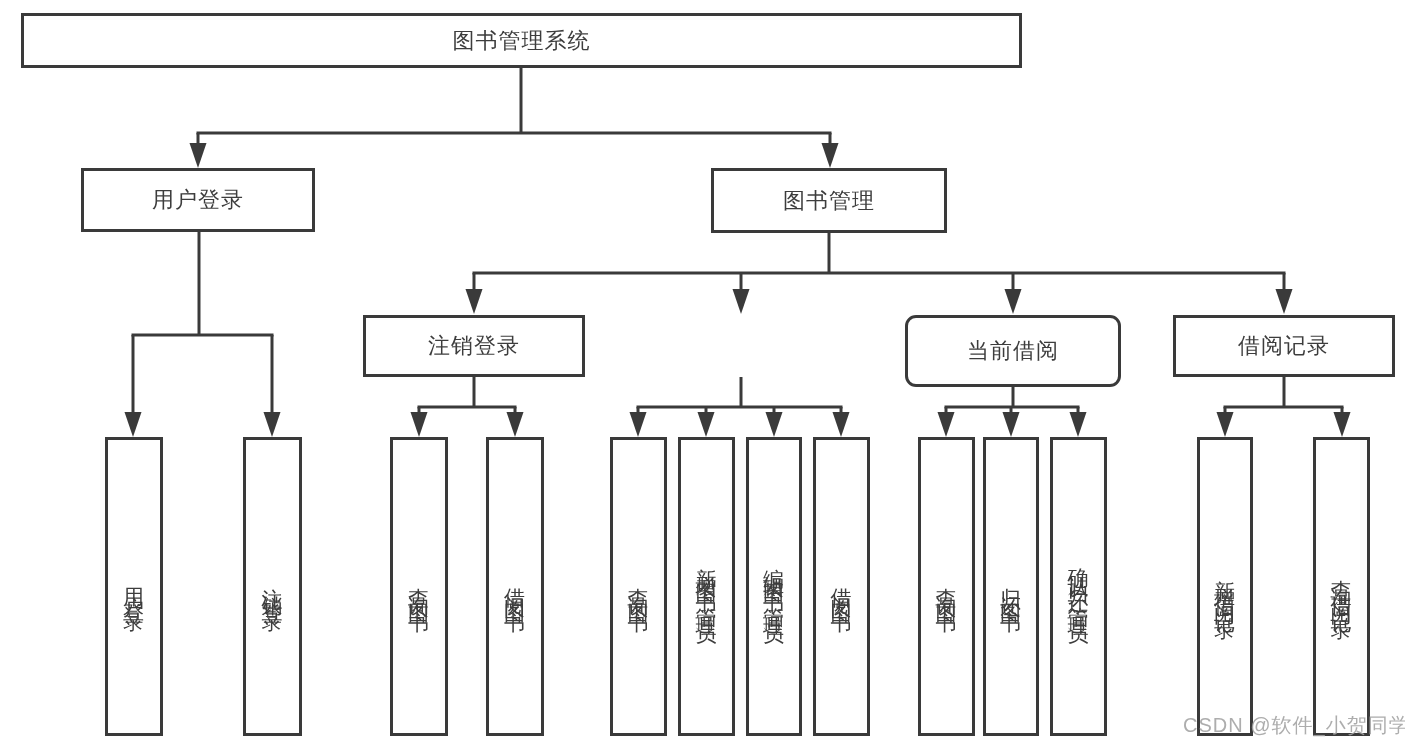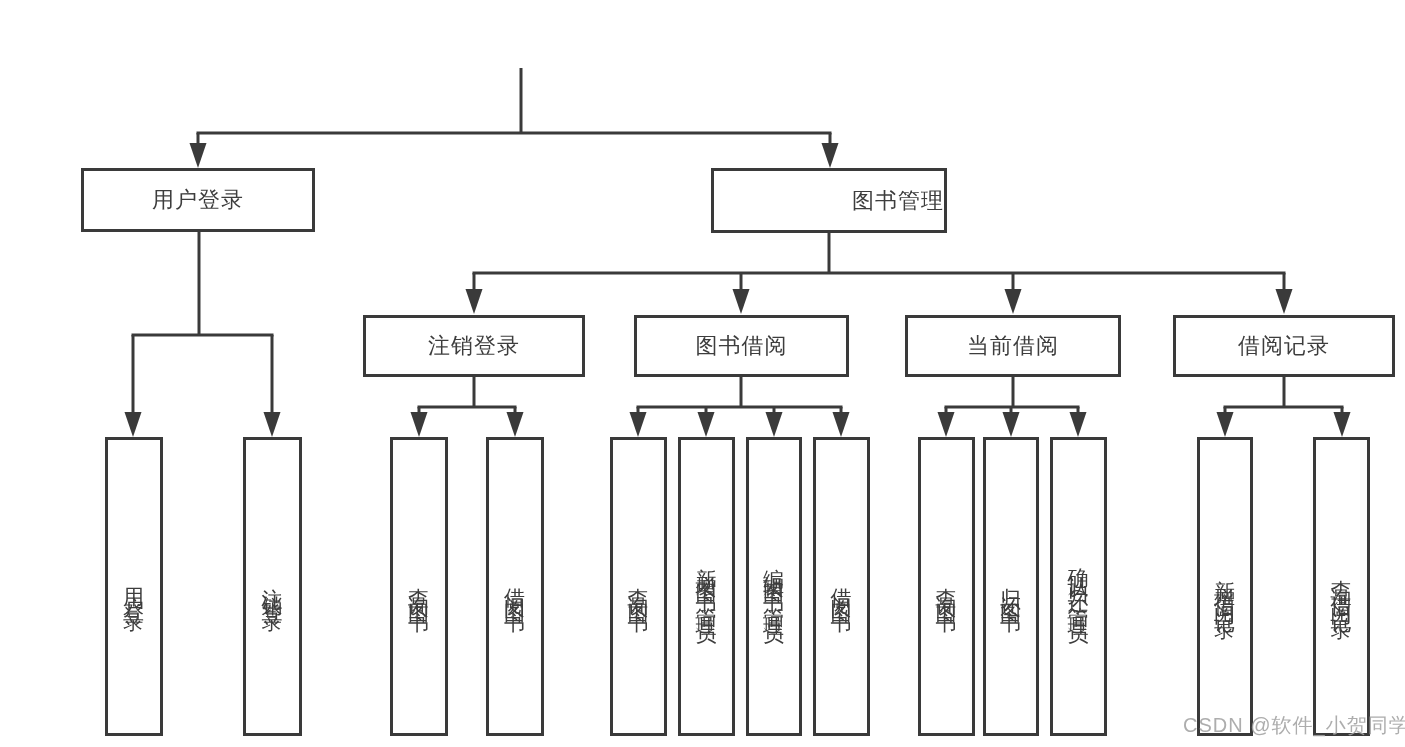--- a/index.html
+++ b/index.html
@@ -137,35 +137,35 @@
 
       <polygon points="937.5,412 954.5,412 946,437"></polygon>
       <polygon points="1002.5,412 1019.5,412 1011,437"></polygon>
       <polygon points="1069.5,412 1086.5,412 1078,437"></polygon>
 
       <polygon points="1216.5,412 1233.5,412 1225,437"></polygon>
       <polygon points="1333.5,412 1350.5,412 1342,437"></polygon>
     </g>
   </svg>
 
+  <div class="hbox" style="left:21px; top:13px; width:1001px; height:55px;">
+    <span>图书管理系统</span>
+  </div>
 
   <div class="hbox" style="left:81px; top:168px; width:234px; height:64px;">
     <span>用户登录</span>
   </div>
-  <div class="hbox" style="left:711px; top:168px; width:236px; height:65px;justify-content:flex-end;">
+  <div class="hbox" style="left:711px; top:168px; width:236px; height:65px;">
     <span>图书管理</span>
   </div>
 
   <div class="hbox" style="left:363px; top:315px; width:222px; height:62px;">
     <span>注销登录</span>
   </div>
-  <div class="hbox" style="left:634px; top:315px; width:215px; height:62px;">
-    <span>图书借阅</span>
-  </div>
-  <div class="hbox" style="left:905px; top:315px; width:216px; height:62px;">
+  <div class="hbox" style="left:905px; top:315px; width:216px; height:72px;border-radius:11px;">
     <span>当前借阅</span>
   </div>
   <div class="hbox" style="left:1173px; top:315px; width:222px; height:62px;">
     <span>借阅记录</span>
   </div>
 
   <div class="vbox" style="left:105px; top:437px; width:58px; height:299px;">
     <span class="vtext">用户登录</span>
   </div>
   <div class="vbox" style="left:243px; top:437px; width:59px; height:299px;">

